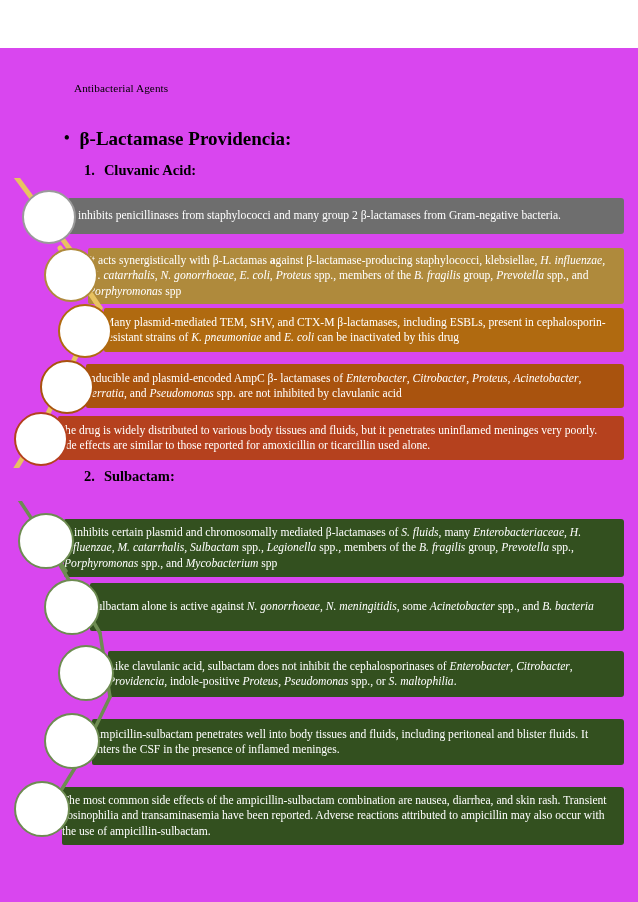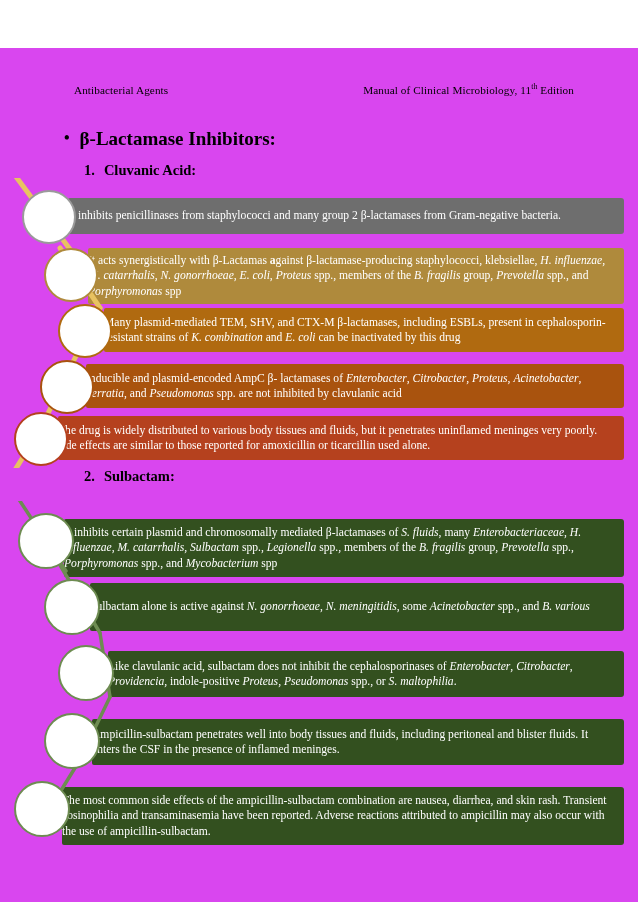--- a/index.html
+++ b/index.html
@@ -113,26 +113,25 @@
     pointer-events: none;
   }
 </style>
 </head>
 <body>
 
 <div class="page">
 
   <div class="doc-header">
     <span>Antibacterial Agents</span>
-    <span><span>Manual of Clinical Microbiology, 11</span><sup>th</sup><span> Edition</span></span>
   </div>
 
   <div class="h-bullet">
     <span class="dot">•</span>
-    <span>β-Lactamase Inhibitors:</span>
+    <span>β-Lactamase Providencia:</span>
   </div>
 
   <div class="h-num-1">
     <span>1.</span>
     <span>Cluvanic Acid:</span>
   </div>
 
   <div class="h-num-2">
     <span>2.</span>
     <span>Sulbactam:</span>
@@ -159,21 +158,21 @@
 
     <div class="step">
       <div class="bar" style="left:88px;top:60px;width:536px;min-height:56px;background:#AF8A3C;">
         <p>It acts synergistically with β-Lactamas <b>a</b>gainst β-lactamase-producing staphylococci, klebsiellae, <i>H. influenzae</i>, <i>M. catarrhalis</i>, <i>N. gonorrhoeae</i>, <i>E. coli</i>, <i>Proteus</i> spp., members of the <i>B. fragilis</i> group, <i>Prevotella</i> spp., and <i>Porphyromonas</i> spp</p>
       </div>
       <div class="bubble" style="left:44px;top:60px;width:54px;height:54px;border:2px solid #AF8A3C;"></div>
     </div>
 
     <div class="step">
       <div class="bar" style="left:104px;top:120px;width:520px;min-height:44px;background:#B06A10;">
-        <p>Many plasmid-mediated TEM, SHV, and CTX-M β-lactamases, including ESBLs, present in cephalosporin-resistant strains of <i>K. combination</i> and <i>E. coli</i> can be inactivated by this drug</p>
+        <p>Many plasmid-mediated TEM, SHV, and CTX-M β-lactamases, including ESBLs, present in cephalosporin-resistant strains of <i>K. pneumoniae</i> and <i>E. coli</i> can be inactivated by this drug</p>
       </div>
       <div class="bubble" style="left:58px;top:116px;width:54px;height:54px;border:2px solid #B06A10;"></div>
     </div>
 
     <div class="step">
       <div class="bar" style="left:86px;top:176px;width:538px;min-height:44px;background:#A9530E;">
         <p>Inducible and plasmid-encoded AmpC β- lactamases of <i>Enterobacter</i>, <i>Citrobacter</i>, <i>Proteus</i>, <i>Acinetobacter</i>, <i>Serratia</i>, and <i>Pseudomonas</i> spp. are not inhibited by clavulanic acid</p>
       </div>
       <div class="bubble" style="left:40px;top:172px;width:54px;height:54px;border:2px solid #A9530E;"></div>
     </div>
@@ -200,21 +199,21 @@
 
     <div class="step">
       <div class="bar" style="left:64px;top:8px;width:560px;min-height:58px;background:#33501F;">
         <p>It inhibits certain plasmid and chromosomally mediated β-lactamases of <i>S. fluids</i>, many <i>Enterobacteriaceae</i>, <i>H. influenzae</i>, <i>M. catarrhalis</i>, <i>Sulbactam</i> spp., <i>Legionella</i> spp., members of the <i>B. fragilis</i> group, <i>Prevotella</i> spp., <i>Porphyromonas</i> spp., and <i>Mycobacterium</i> spp</p>
       </div>
       <div class="bubble" style="left:18px;top:2px;width:56px;height:56px;border:2px solid #6E8C52;"></div>
     </div>
 
     <div class="step">
       <div class="bar" style="left:90px;top:72px;width:534px;min-height:48px;background:#33501F;">
-        <p>Sulbactam alone is active against <i>N. gonorrhoeae</i>, <i>N. meningitidis</i>, some <i>Acinetobacter</i> spp., and <i>B. various</i></p>
+        <p>Sulbactam alone is active against <i>N. gonorrhoeae</i>, <i>N. meningitidis</i>, some <i>Acinetobacter</i> spp., and <i>B. bacteria</i></p>
       </div>
       <div class="bubble" style="left:44px;top:68px;width:56px;height:56px;border:2px solid #6E8C52;"></div>
     </div>
 
     <div class="step">
       <div class="bar" style="left:108px;top:140px;width:516px;min-height:46px;background:#33501F;">
         <p>Like clavulanic acid, sulbactam does not inhibit the cephalosporinases of <i>Enterobacter</i>, <i>Citrobacter</i>, <i>Providencia</i>, indole-positive <i>Proteus</i>, <i>Pseudomonas</i> spp., or <i>S. maltophilia</i>.</p>
       </div>
       <div class="bubble" style="left:58px;top:134px;width:56px;height:56px;border:2px solid #6E8C52;"></div>
     </div>

